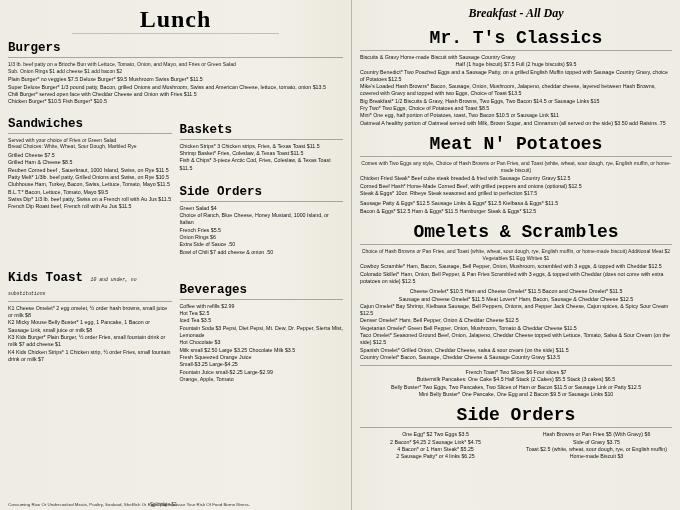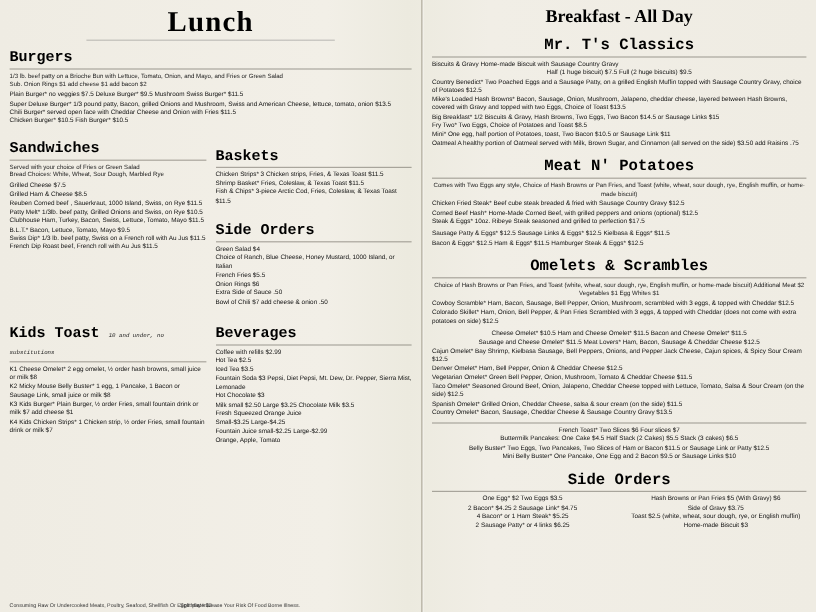--- a/index.html
+++ b/index.html
@@ -28,29 +28,29 @@
     position:absolute;left:351px;top:0;width:2px;height:510px;
     background:linear-gradient(90deg,rgba(0,0,0,0.12),rgba(255,255,255,0.5));
   }
   h1.section-title{
     font-family:"Liberation Serif", serif;
     font-weight:bold;
     text-align:center;
     margin:0;
   }
   .title-lunch{font-size:24px;letter-spacing:1px;margin:12px 0 8px 0;}
-  .title-breakfast{font-size:15px;margin:4px 0 4px 0;}
+  .title-breakfast{font-size:12px;margin:4px 0 4px 0;font-style:italic;}
   .cat{
     font-family:Liberation Mono, monospace;
     font-weight:bold;
     font-size:12.5px;
     margin:7px 0 2px 0;
   }
   .cat.center{text-align:center;}
-  .cat.big{font-size:13px;}
+  .cat.big{font-size:18px;}
   .sub{
     font-size:5.1px;
     line-height:1.32;
     margin:0 0 2px 0;
     color:#222;
   }
   .sub.center{text-align:center;}
   .it{font-style:italic;}
   .item{
     font-size:5.3px;
@@ -58,21 +58,21 @@
     margin:0;
     color:#111;
   }
   .rule{
     height:1px;background:#6e6a60;margin:2px 0 3px 0;opacity:.55;
   }
   .col-2{display:flex;gap:8px;}
   .col-2 > div{flex:1;}
   .block{margin-bottom:4px;}
   .kids{margin-top:8px;}
-  .beverages{margin-top:0;}
+  .beverages{margin-top:12px;}
   .footer{
     position:absolute;left:8px;bottom:3px;
     font-size:4.4px;color:#333;width:330px;
   }
   .split{
     position:absolute;left:150px;bottom:3px;
     font-size:4.6px;color:#333;
   }
   .lunch-head-rule{
     width:62%;margin:0 auto 6px auto;height:1px;background:#777;opacity:.4;

